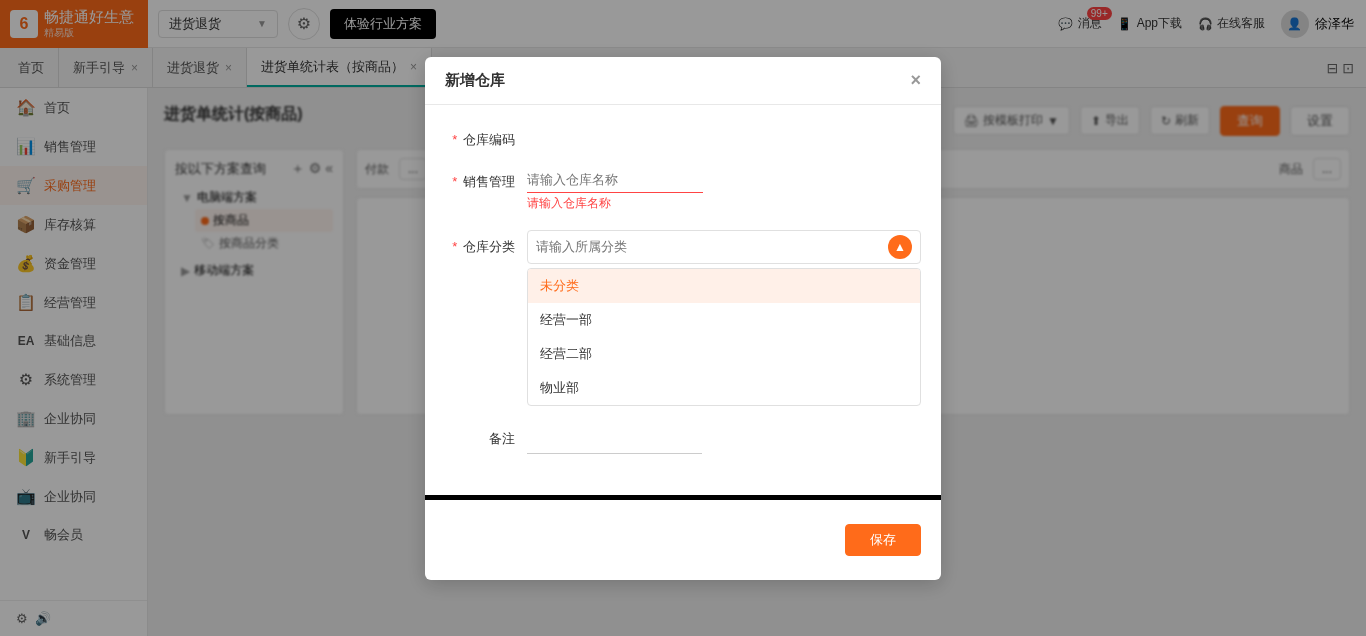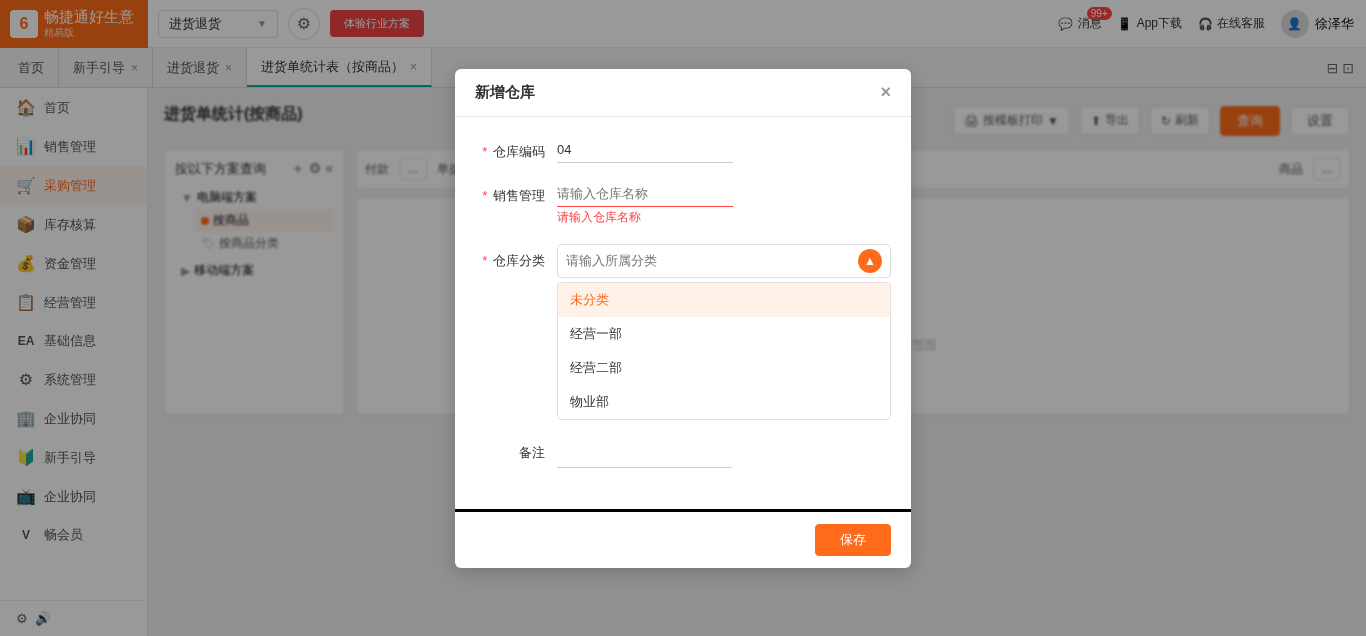--- a/index.html
+++ b/index.html
@@ -30,22 +30,22 @@
       padding: 4px 10px; cursor: pointer; color: #333;
       font-size: 13px; min-width: 120px;
     }
     .chevron-down { font-size: 10px; color: #999; margin-left: auto; }
     .gear-btn {
       width: 32px; height: 32px; border-radius: 50%;
       border: 1px solid #e0e0e0; display: flex; align-items: center;
       justify-content: center; cursor: pointer; color: #666; font-size: 16px;
     }
     .experience-btn {
-      background: #ef4444; color: #fff; border: none;
-      border-radius: 4px; padding: 6px 14px; cursor: pointer; font-size: 11px;
+      background: #000000; color: #fff; border: none;
+      border-radius: 4px; padding: 6px 14px; cursor: pointer; font-size: 13px;
     }
     .top-right {
       margin-left: auto; display: flex; align-items: center; gap: 16px;
     }
     .top-icon-btn {
       display: flex; align-items: center; gap: 4px; color: #333;
       cursor: pointer; font-size: 12px; position: relative;
     }
     .badge {
       position: absolute; top: -8px; right: -10px;
@@ -113,21 +113,21 @@
       border-radius: 4px; padding: 5px 16px; cursor: pointer; font-size: 13px;
     }
 
     
     .modal-overlay {
       position: fixed; top: 0; left: 0; right: 0; bottom: 0;
       background: rgba(0,0,0,0.4); z-index: 1000;
       display: flex; align-items: center; justify-content: center;
     }
     .modal {
-      background: #fff; border-radius: 6px; width: 456px;
+      background: #fff; border-radius: 6px; width: 516px;
       box-shadow: 0 4px 20px rgba(0,0,0,0.2);
       position: relative;
     }
     .modal-header {
       display: flex; align-items: center; justify-content: space-between;
       padding: 14px 20px; border-bottom: 1px solid #e8e8e8;
       font-size: 15px; font-weight: 600; color: #333;
     }
     .modal-close {
       cursor: pointer; color: #999; font-size: 18px; line-height: 1;
@@ -171,21 +171,21 @@
     }
     .dropdown-item.selected { background: #fff0e8; color: #ff6b1a; }
 
     .textarea-input {
       flex: 1; border: none; border-bottom: 1px solid #ccc;
       padding: 5px 0; font-size: 13px; color: #333; outline: none;
       resize: none; height: 30px;
     }
     .modal-footer {
       display: flex; justify-content: flex-end; gap: 10px;
-      padding: 12px 20px; border-top: 3px solid #000000;
+      padding: 24px 20px; border-top: 5px solid #000000;
     }
 
     
     .blurred { filter: blur(1px); pointer-events: none; }
     .scheme-tree { font-size: 12px; }
     .tree-item {
       display: flex; align-items: center; gap: 4px;
       padding: 3px 6px; cursor: pointer; border-radius: 3px;
     }
     .tree-item.active { background: #fff5f0; }
@@ -412,23 +412,20 @@
       <span>新增仓库</span>
       <span class="modal-close">×</span>
     </div>
     <div class="modal-body">
 
       <div class="form-row">
         <div class="form-label">
           <span class="required">*</span>
           <span>仓库编码</span>
         </div>
-        <div class="form-control-wrap">
-          <input class="form-input" type="text" value="04" style="">
-        </div>
       </div>
 
       <div class="form-row">
         <div class="form-label">
           <span class="required">*</span>
           <span>销售管理</span>
         </div>
         <div class="form-control-wrap">
           <input class="form-input error" type="text" placeholder="请输入仓库名称" style="">
           <div class="error-hint">请输入仓库名称</div>

